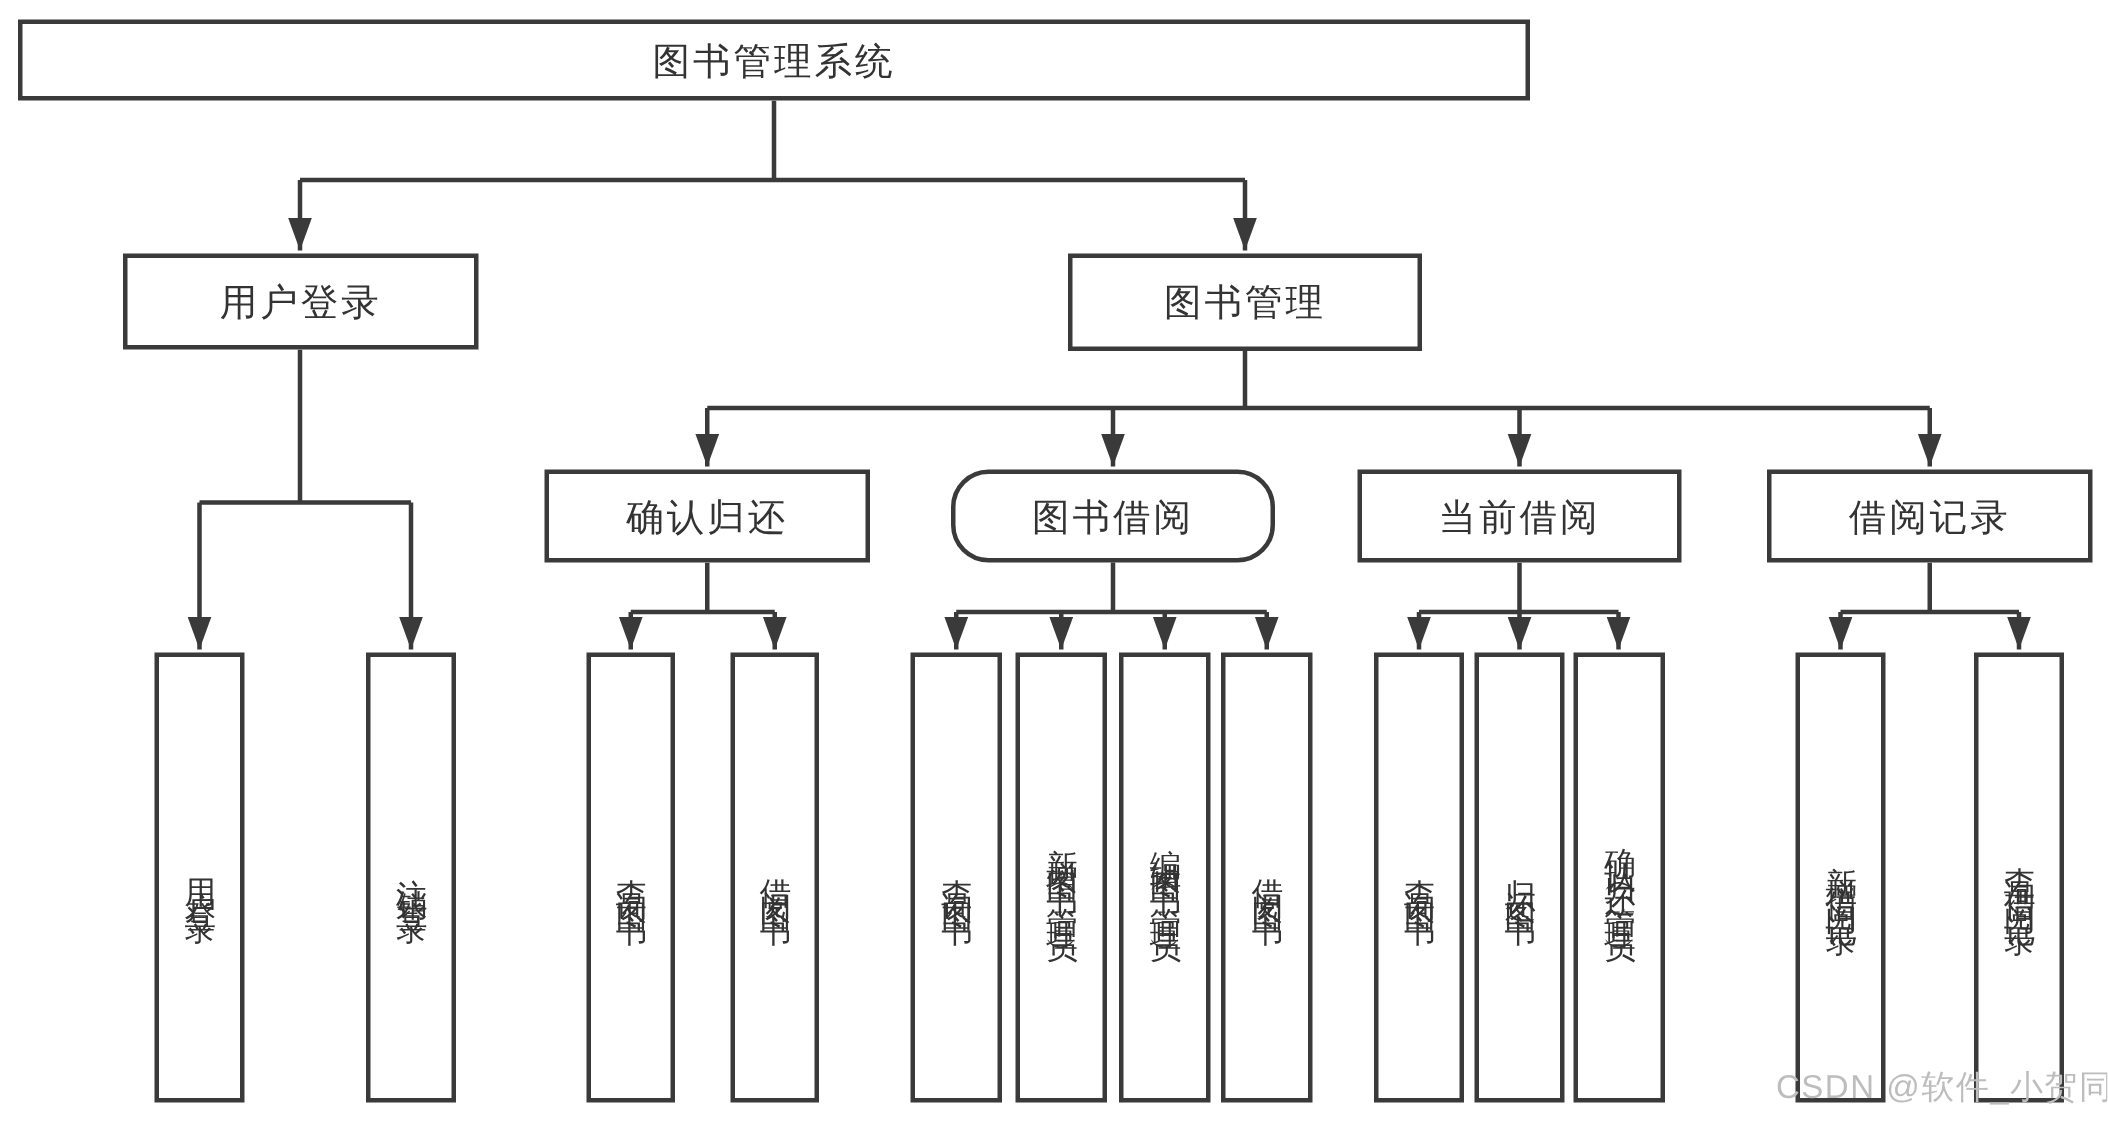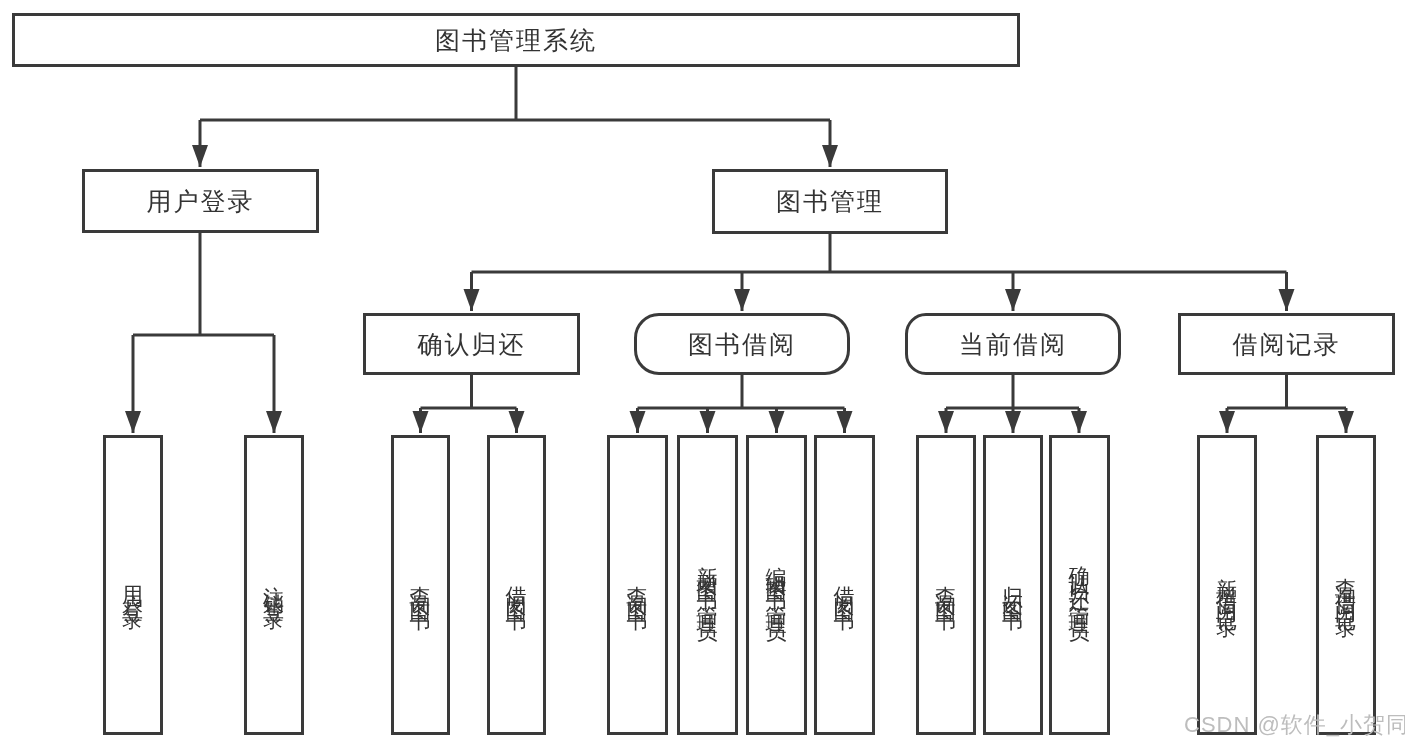--- a/index.html
+++ b/index.html
@@ -73,21 +73,21 @@
     <path marker-end="url(#arrow)" d="M1346,408 V433"></path>
   </svg>
 
   <div class="box" style="left:12px;top:13px;width:1008px;height:54px;">图书管理系统</div>
 
   <div class="box" style="left:82px;top:169px;width:237px;height:64px;">用户登录</div>
   <div class="box" style="left:712px;top:169px;width:236px;height:65px;">图书管理</div>
 
   <div class="box" style="left:363px;top:313px;width:217px;height:62px;">确认归还</div>
   <div class="box" style="left:634px;top:313px;width:216px;height:62px;border-radius:25px;">图书借阅</div>
-  <div class="box" style="left:905px;top:313px;width:216px;height:62px;border-radius:21px;">当前借阅</div>
+  <div class="box" style="left:905px;top:313px;width:216px;height:62px;">当前借阅</div>
   <div class="box" style="left:1178px;top:313px;width:217px;height:62px;">借阅记录</div>
 
   <div class="box v" style="left:103px;top:435px;width:60px;height:300px;">用户登录</div>
   <div class="box v" style="left:244px;top:435px;width:60px;height:300px;">注销登录</div>
 
   <div class="box v" style="left:391px;top:435px;width:59px;height:300px;">查询图书</div>
   <div class="box v" style="left:487px;top:435px;width:59px;height:300px;">借阅图书</div>
 
   <div class="box v" style="left:607px;top:435px;width:61px;height:300px;">查询图书</div>
   <div class="box v" style="left:677px;top:435px;width:61px;height:300px;">新增图书（管理员）</div>

